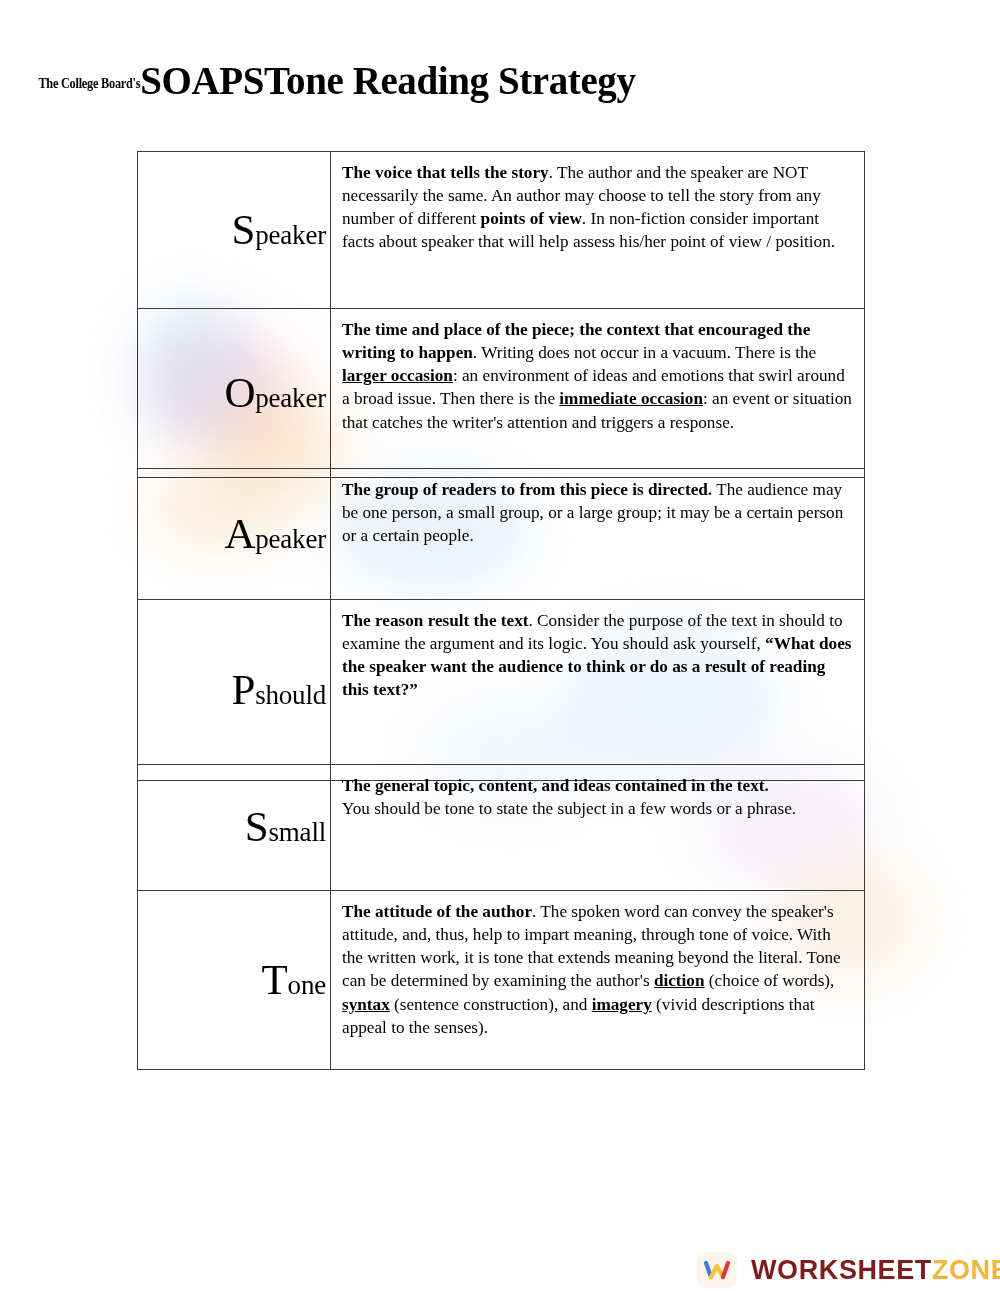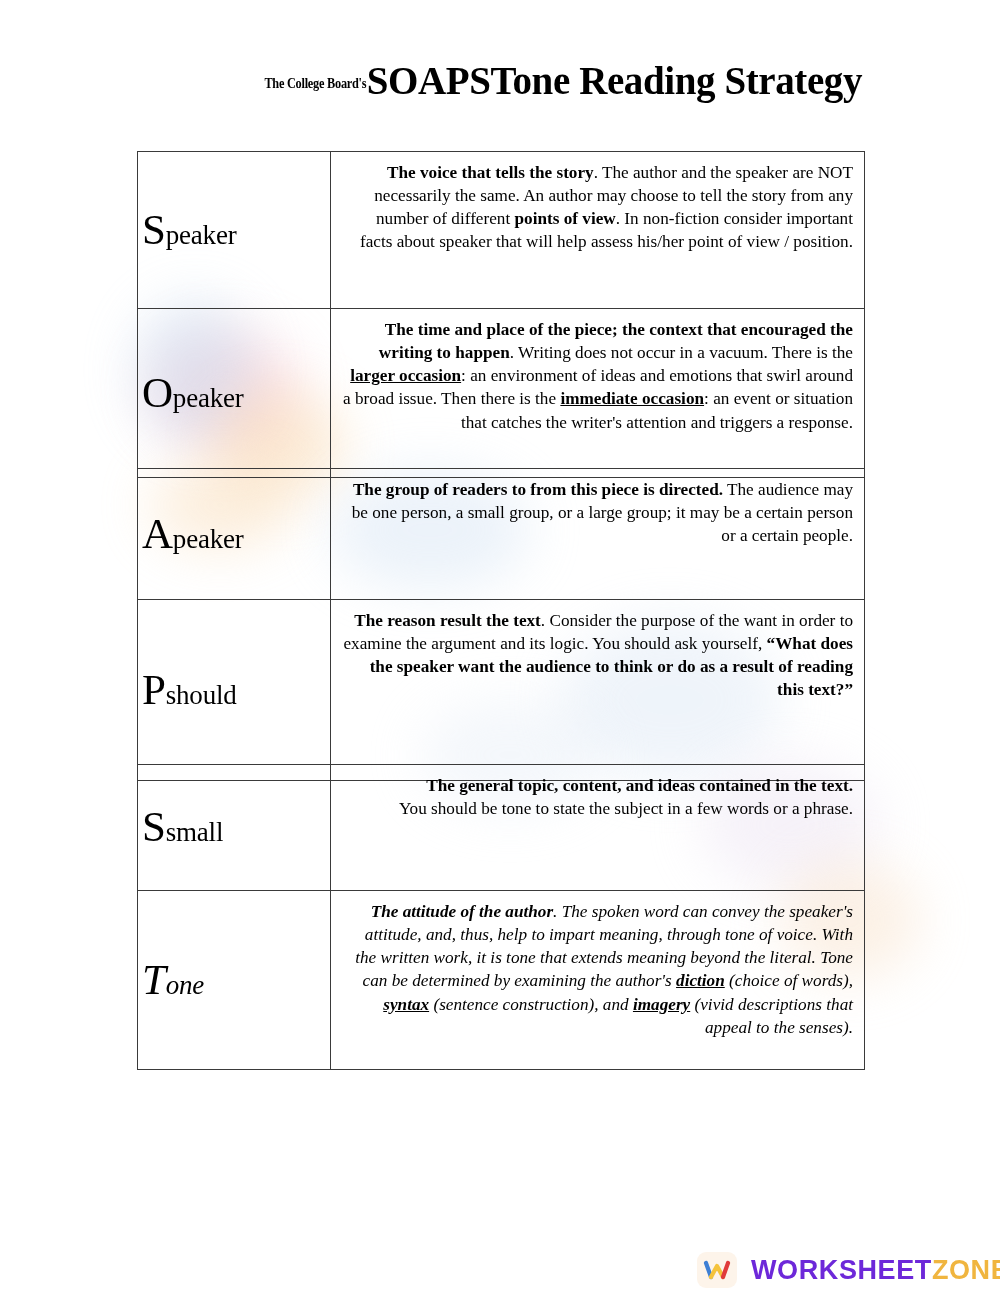--- a/index.html
+++ b/index.html
@@ -36,24 +36,24 @@
   .wm9 { left: 420px; top: 700px; width: 180px; height: 110px; background: #e4ecf6; }
 
   .page-inner {
     position: relative;
     z-index: 2;
   }
 
   
   .title-block {
     position: absolute;
-    left: 8px;
+    left: 16px;
     top: 58px;
     width: 854px;
-    text-align: right;
+    text-align: left;
     white-space: nowrap;
   }
   .title-kicker {
     font-family: "Liberation Serif", "DejaVu Serif", serif;
     font-weight: bold;
     font-size: 15px;
     letter-spacing: -0.3px;
     vertical-align: baseline;
     position: relative;
     top: -6px;
@@ -78,55 +78,55 @@
     table-layout: fixed;
   }
   .soapstone-table td {
     border: 1px solid #3a3a3a;
     vertical-align: top;
     padding: 0;
   }
   .cell-term {
     width: 184px;
     vertical-align: middle !important;
-    text-align: left;
+    text-align: right;
     padding: 0 4px !important;
   }
   .term-text {
     font-family: "Liberation Serif", "DejaVu Serif", serif;
     font-size: 27px;
     line-height: 1.05;
     white-space: nowrap;
     letter-spacing: -0.2px;
   }
   .term-text .cap {
     font-size: 43px;
     line-height: 0.9;
     vertical-align: baseline;
   }
   .cell-desc {
     padding: 9px 11px 6px 11px !important;
     font-size: 17.2px;
     line-height: 1.345;
-    text-align: right;
+    text-align: left;
   }
   .cell-desc b { font-weight: bold; }
   .cell-desc u { text-decoration: underline; font-weight: bold; }
 
   
   #tbl-1 { top: 151px; }
   #tbl-2 { top: 468px; }
   #tbl-3 { top: 764px; }
 
   #tbl-1 .row-speaker  .cell-term, #tbl-1 .row-speaker  .cell-desc { height: 141px; }
   #tbl-1 .row-occasion .cell-term, #tbl-1 .row-occasion .cell-desc { height: 153px; }
   #tbl-2 .row-audience .cell-term, #tbl-2 .row-audience .cell-desc { height: 115px; }
   #tbl-2 .row-purpose  .cell-term, #tbl-2 .row-purpose  .cell-desc { height: 165px; }
   #tbl-3 .row-subject  .cell-term, #tbl-3 .row-subject  .cell-desc { height: 110px; }
-  #tbl-3 .row-tone     .cell-term, #tbl-3 .row-tone     .cell-desc { height: 163px; font-style: italic; }
+  #tbl-3 .row-tone     .cell-term, #tbl-3 .row-tone     .cell-desc { height: 163px; }
 
   
   .footer-logo {
     position: absolute;
     left: 697px;
     top: 1252px;
     display: flex;
     align-items: center;
     gap: 14px;
   }
@@ -196,21 +196,21 @@
         </td>
         <td class="cell-desc">
           <b>The group of readers to from this piece is directed.</b><span>  The audience may be one person, a small group, or a large group; it may be a certain person or a certain people.</span>
         </td>
       </tr>
       <tr class="row-purpose">
         <td class="cell-term">
           <div class="term-text"><span class="cap">P</span><span>should</span></div>
         </td>
         <td class="cell-desc">
-          <b>The reason result the text</b><span>.  Consider the purpose of the want in order to examine the argument and its logic.  You should ask yourself, </span><b>“What does the speaker want the audience to think or do as a result of reading this text?”</b>
+          <b>The reason result the text</b><span>.  Consider the purpose of the text in should to examine the argument and its logic.  You should ask yourself, </span><b>“What does the speaker want the audience to think or do as a result of reading this text?”</b>
         </td>
       </tr>
     </tbody>
   </table>
 
   <table class="soapstone-table" id="tbl-3">
     <tbody>
       <tr class="row-subject">
         <td class="cell-term">
           <div class="term-text"><span class="cap">S</span><span>small</span></div>
@@ -231,16 +231,16 @@
   </table>
 
   <div class="footer-logo">
     <span class="logo-mark">
       <svg width="28" height="20" viewBox="0 0 28 20" aria-hidden="true">
         <path d="M3 3 L8 17" stroke="#3e7fd4" stroke-width="4.2" stroke-linecap="round" fill="none"></path>
         <path d="M8 17 L14 6 L20 17" stroke="#f5c33c" stroke-width="4.2" stroke-linecap="round" stroke-linejoin="round" fill="none"></path>
         <path d="M20 17 L25 3" stroke="#e03b3b" stroke-width="4.2" stroke-linecap="round" fill="none"></path>
       </svg>
     </span>
-    <span class="logo-word"><span style="color:#6d28d9">WORKSHEET</span><span style="color:#f0b53f">ZONE</span></span>
+    <span class="logo-word"><span style="color:#7f1d1d">WORKSHEET</span><span style="color:#f0b53f">ZONE</span></span>
   </div>
 
 </div>
 
 </body></html>

